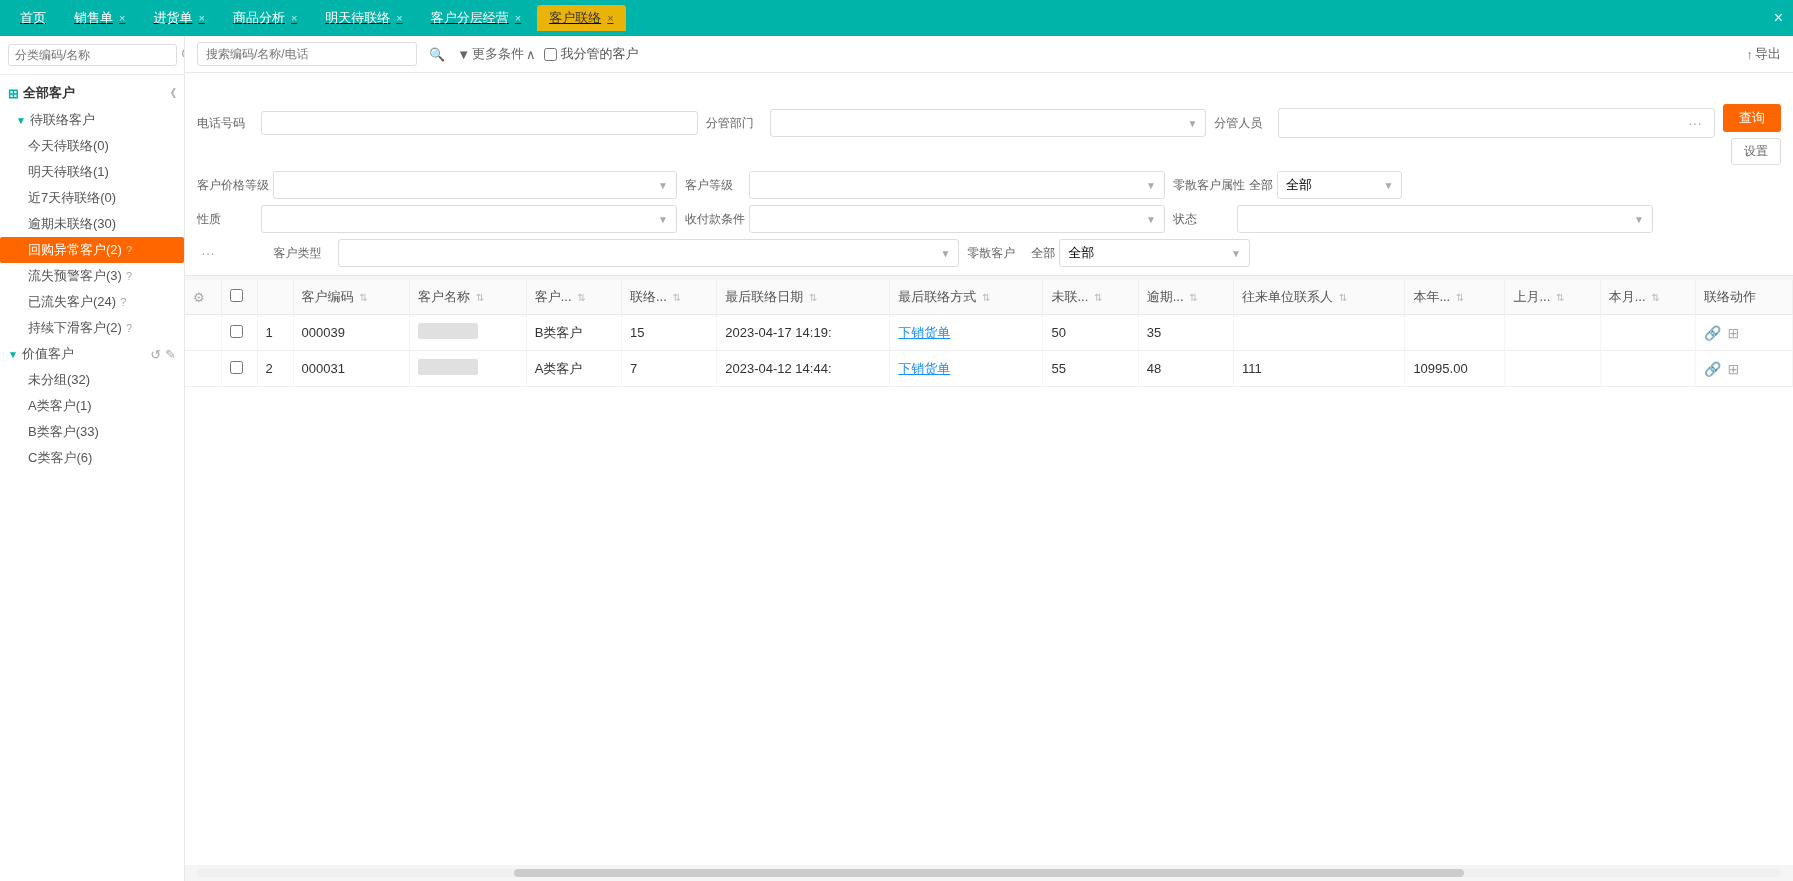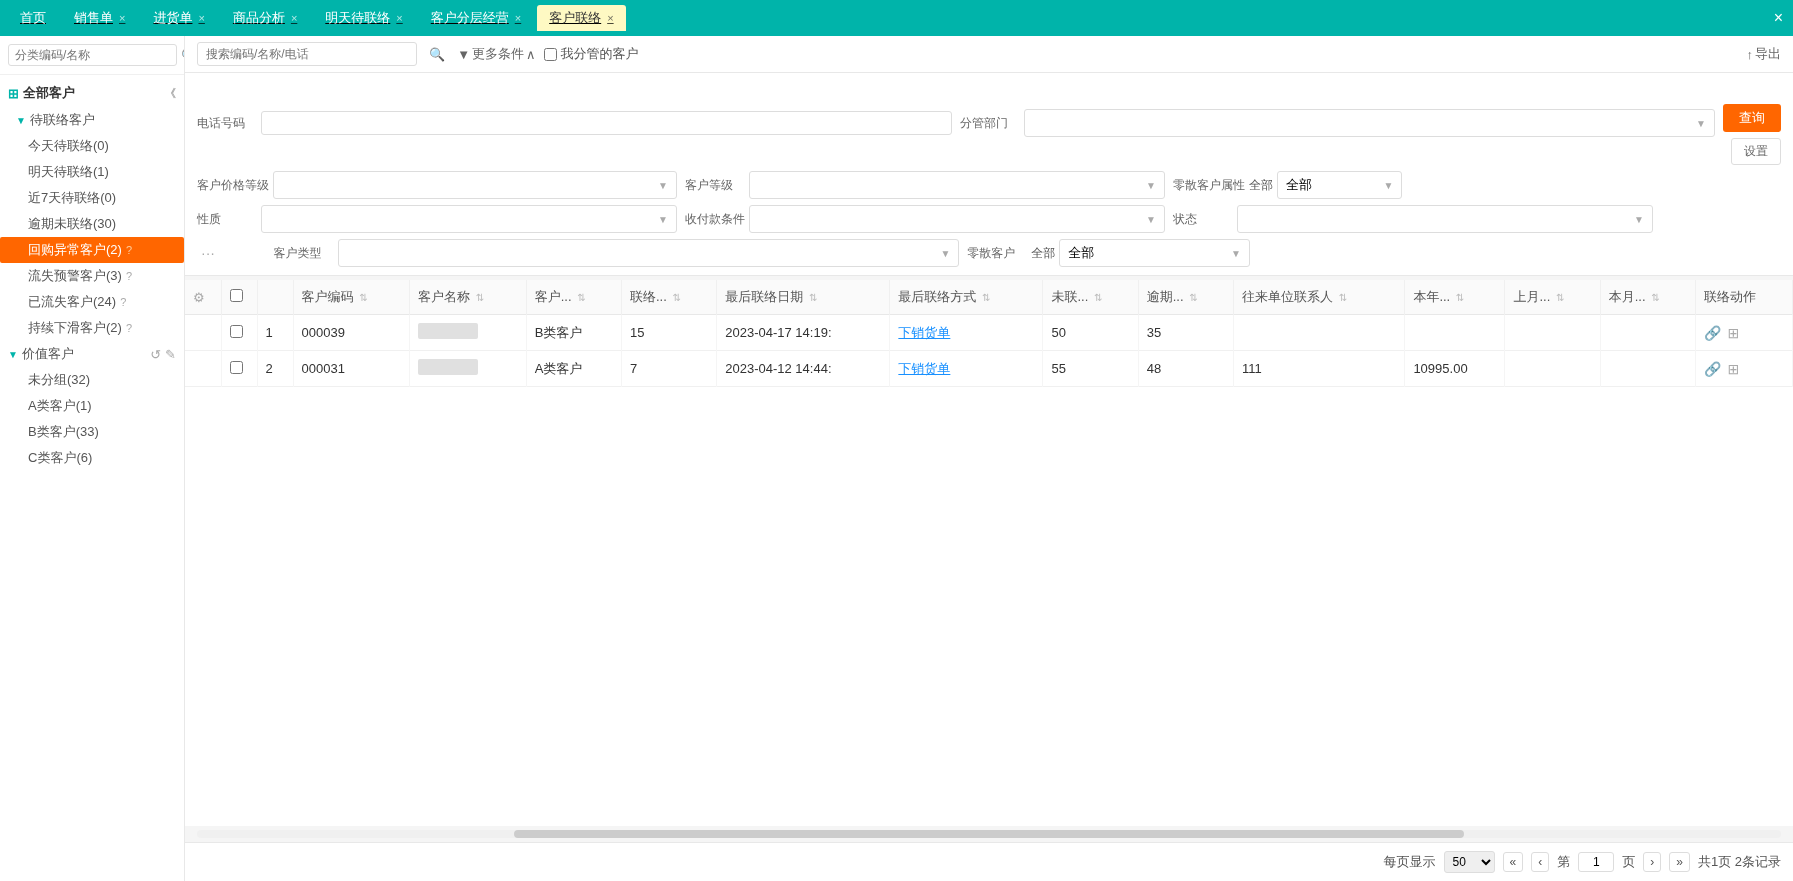--- a/index.html
+++ b/index.html
@@ -21,21 +21,21 @@
       padding: 4px 12px;
       cursor: pointer;
       border-radius: 3px 3px 0 0;
       font-size: 13px;
       display: flex;
       align-items: center;
       gap: 4px;
       white-space: nowrap;
     }
     .nav-item.active {
-      background: #fef9c3;
+      background: #eab308;
       color: #333;
     }
     .nav-item .close-x {
       font-size: 11px;
       margin-left: 2px;
       opacity: 0.7;
     }
     .nav-close-main {
       position: absolute;
       right: 10px;
@@ -555,20 +555,27 @@
           <span class="filter-label">电话号码</span>
           <input class="filter-input" type="text" value="" style="">
         </div>
         <div class="filter-field">
           <span class="filter-label">分管部门</span>
           <div class="filter-select">
             <span></span>
             <span class="arrow-down">▼</span>
           </div>
         </div>
+        <div class="filter-field">
+          <span class="filter-label">分管人员</span>
+          <div class="filter-select">
+            <span></span>
+            <span class="filter-more-dots">···</span>
+          </div>
+        </div>
         <div class="action-btns">
           <button class="query-btn">查询</button>
           <button class="settings-btn">设置</button>
         </div>
       </div>
 
       <div class="filter-row">
         <div class="filter-field">
           <span class="filter-label">客户价格等级</span>
           <div class="filter-select">
@@ -771,30 +778,14 @@
             </td>
           </tr>
         </tbody>
       </table>
     </div>
 
     <div class="h-scrollbar">
       <div class="h-scrollbar-thumb"></div>
     </div>
 
-    <div class="table-footer">
-      <span>每页显示</span>
-      <select class="page-size-select">
-        <option value="50" selected="">50</option>
-        <option value="20">20</option>
-        <option value="100">100</option>
-      </select>
-      <button class="page-nav-btn">«</button>
-      <button class="page-nav-btn">‹</button>
-      <span>第</span>
-      <input class="page-input" type="text" value="1" style="">
-      <span>页</span>
-      <button class="page-nav-btn">›</button>
-      <button class="page-nav-btn">»</button>
-      <span>共1页 2条记录</span>
-    </div>
   </div>
 </div>
 
 </body></html>

